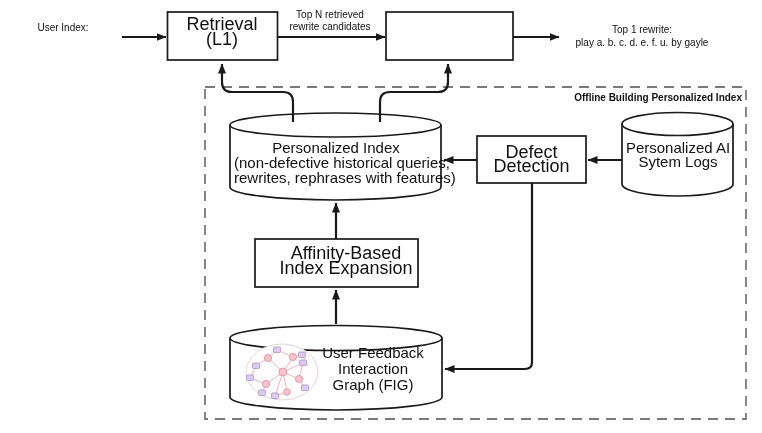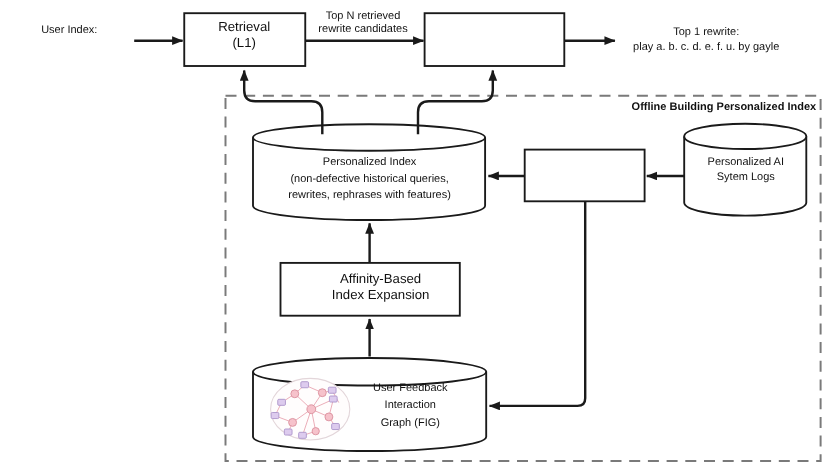--- a/index.html
+++ b/index.html
@@ -5,22 +5,22 @@
   html,body{margin:0;padding:0;background:#fff;}
   #stage{
     position:relative;width:762px;height:433px;background:#ffffff;
     font-family:"Liberation Sans","DejaVu Sans",sans-serif;color:#111;
     overflow:hidden;
   }
   #shapes{position:absolute;left:0;top:0;}
   .lbl{position:absolute;text-align:center;color:#111;}
   .lbl div{white-space:nowrap;}
   .fs10{font-size:10px;line-height:13px;}
-  .fs11{font-size:10px;line-height:15px;}
-  .boxlbl{font-size:12px;line-height:15px;}
+  .fs11{font-size:15px;line-height:15px;}
+  .boxlbl{font-size:18px;line-height:15px;}
   .offtitle{font-size:10px;line-height:12px;font-weight:bold;text-align:right;}
 </style>
 </head>
 <body>
 
 <div id="stage">
 
   <svg id="shapes" width="762" height="433" viewBox="0 0 762 433">
     <defs>
       <marker id="ah" markerUnits="userSpaceOnUse" markerWidth="11" markerHeight="9" refX="9.5" refY="4" orient="auto">
@@ -129,20 +129,24 @@
   <div class="lbl offtitle" style="left:480px;top:92px;width:262px;">
     <div>Offline Building Personalized Index</div>
   </div>
 
   <div class="lbl fs11" style="left:234px;top:140px;width:204px;">
     <div>Personalized Index</div>
     <div>(non-defective historical queries,</div>
     <div>rewrites, rephrases with features)</div>
   </div>
 
+  <div class="lbl boxlbl" style="left:477px;top:145px;width:109px;line-height:14px;">
+    <div>Defect</div>
+    <div>Detection</div>
+  </div>
 
   <div class="lbl fs11" style="left:620px;top:141px;width:116px;line-height:14px;">
     <div>Personalized AI</div>
     <div>Sytem Logs</div>
   </div>
 
   <div class="lbl boxlbl" style="left:255px;top:246px;width:182px;">
     <div>Affinity-Based</div>
     <div>Index Expansion</div>
   </div>

